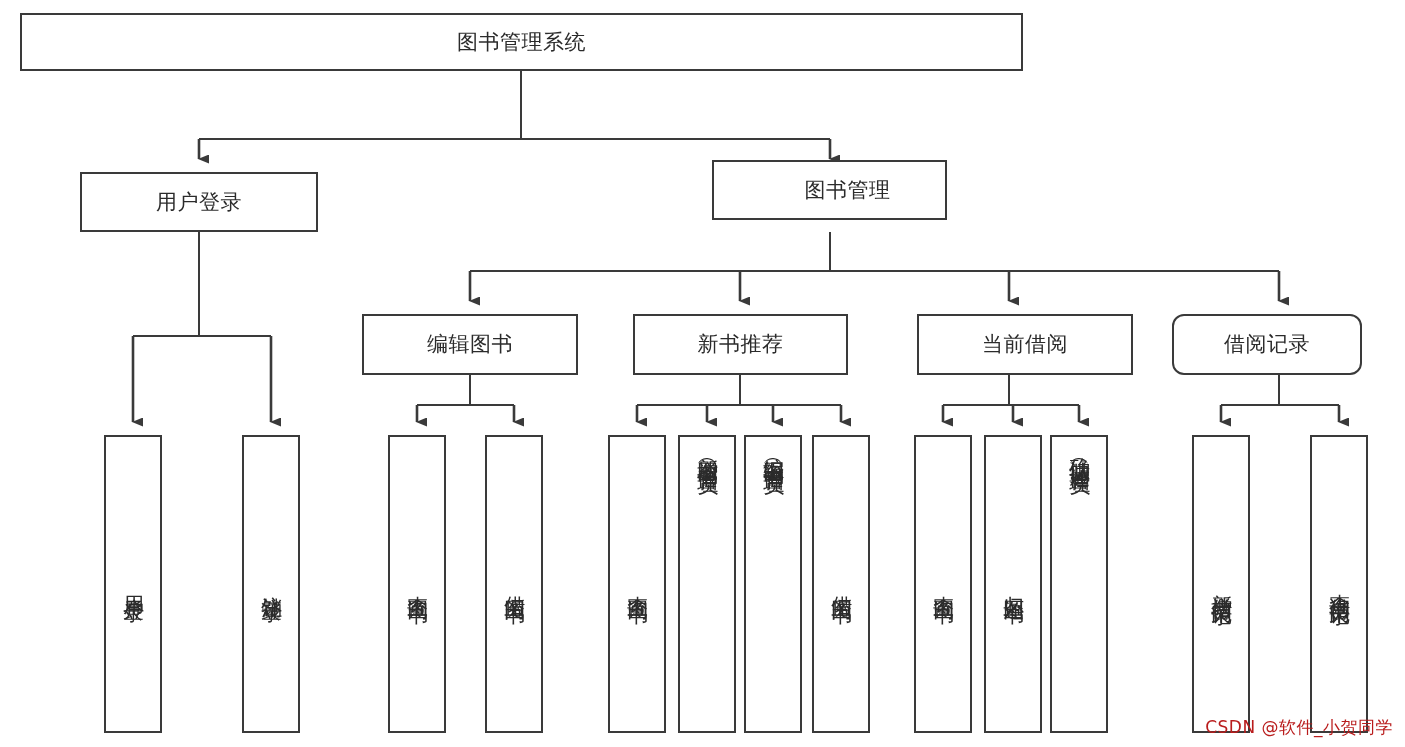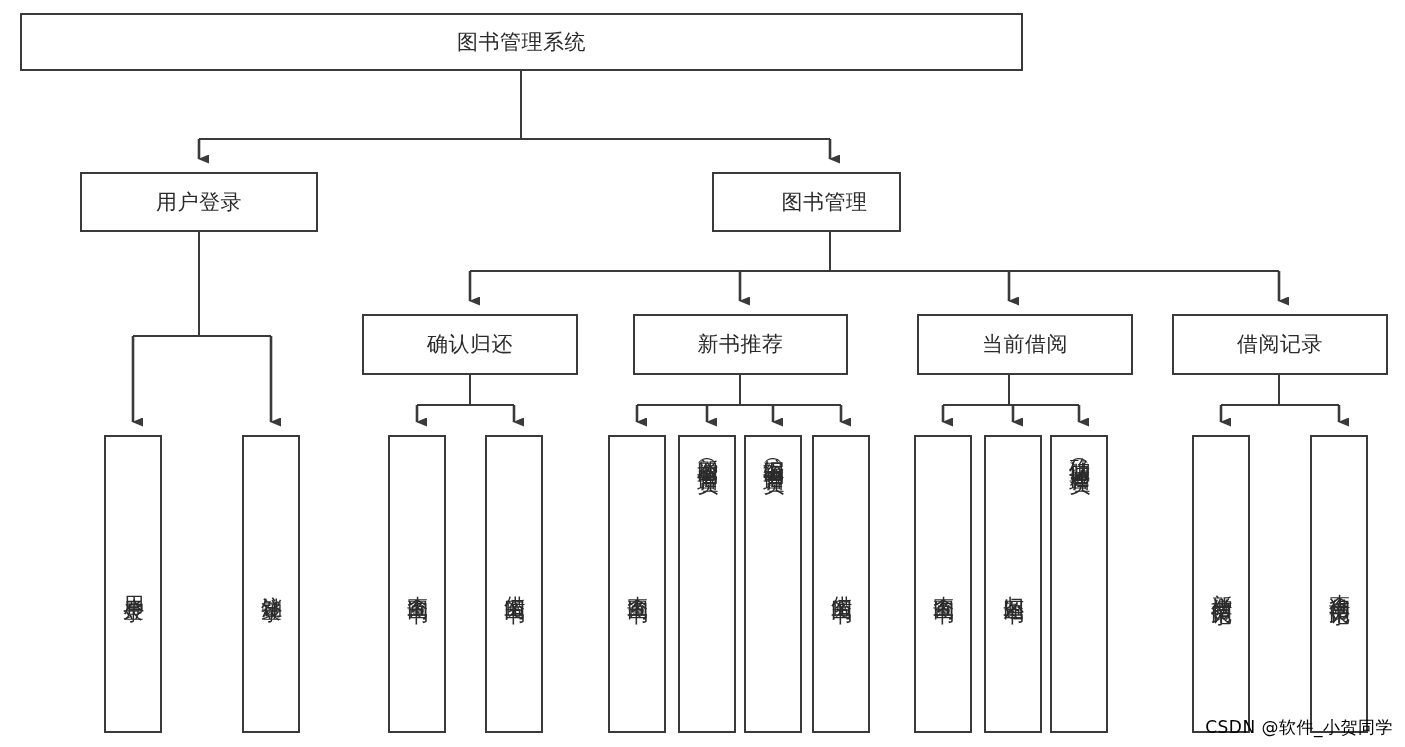--- a/index.html
+++ b/index.html
@@ -63,21 +63,21 @@
   }
   
   .node.vert.center {
     align-items: center;
     padding-top: 0;
   }
   #watermark {
     position: absolute;
     right: 12px;
     bottom: 8px;
-    color: #000000;
+    color: #b91c1c;
     font-size: 17px;
     letter-spacing: 0.5px;
     z-index: 9;
     white-space: nowrap;
     pointer-events: none;
   }
 </style>
 </head>
 <body>
 
@@ -126,33 +126,33 @@
       </g>
   </svg>
 
   <div id="nodes-layer">
       <div class="node horiz" style="left: 20px; top: 13px; width: 1003px; height: 58px;">
         <span class="node-label">图书管理系统</span>
       </div>
       <div class="node horiz" style="left: 80px; top: 172px; width: 238px; height: 60px;">
         <span class="node-label">用户登录</span>
       </div>
-      <div class="node horiz" style="left: 712px; top: 172px; width: 189px; height: 60px; padding-left: 36px;">
+      <div class="node horiz" style="left: 712px; top: 160px; width: 235px; height: 60px; padding-left: 36px;">
         <span class="node-label">图书管理</span>
       </div>
       <div class="node horiz" style="left: 362px; top: 314px; width: 216px; height: 61px;">
-        <span class="node-label">确认归还</span>
+        <span class="node-label">编辑图书</span>
       </div>
       <div class="node horiz" style="left: 633px; top: 314px; width: 215px; height: 61px;">
         <span class="node-label">新书推荐</span>
       </div>
       <div class="node horiz" style="left: 902px; top: 314px; width: 216px; height: 61px; margin-left: 15px;">
         <span class="node-label">当前借阅</span>
       </div>
-      <div class="node horiz" style="left: 1172px; top: 314px; width: 216px; height: 61px;">
+      <div class="node horiz" style="left: 1172px; top: 314px; width: 190px; height: 61px; border-radius: 12px;">
         <span class="node-label">借阅记录</span>
       </div>
       <div class="node vert center" style="left: 104px; top: 435px; width: 58px; height: 298px;">
         <span class="node-label">用户登录</span>
       </div>
       <div class="node vert center" style="left: 242px; top: 435px; width: 58px; height: 298px;">
         <span class="node-label">注销登录</span>
       </div>
       <div class="node vert center" style="left: 388px; top: 435px; width: 58px; height: 298px;">
         <span class="node-label">查询图书</span>

